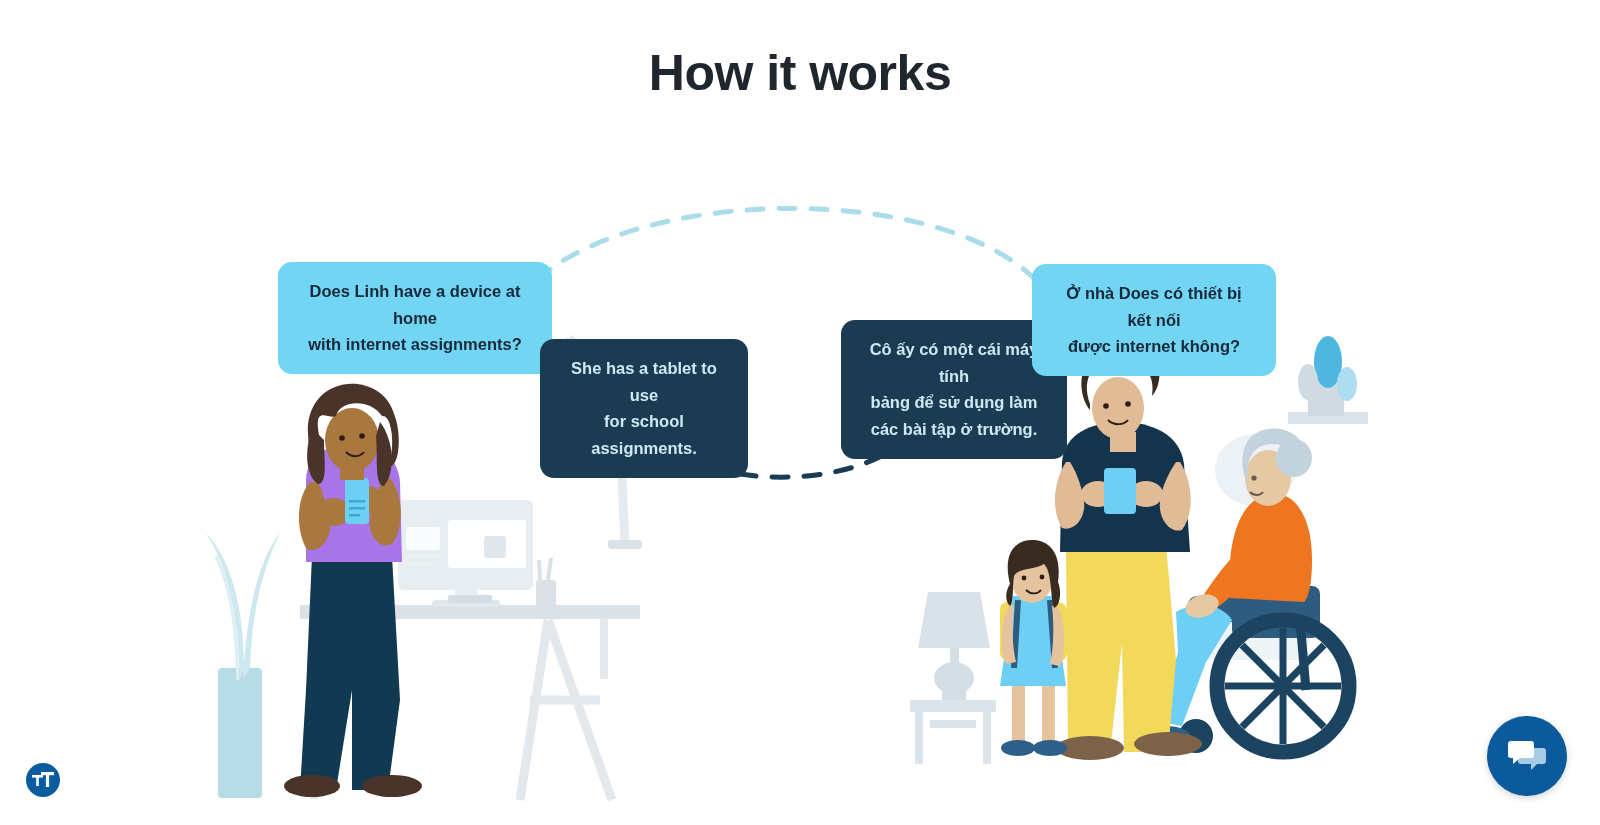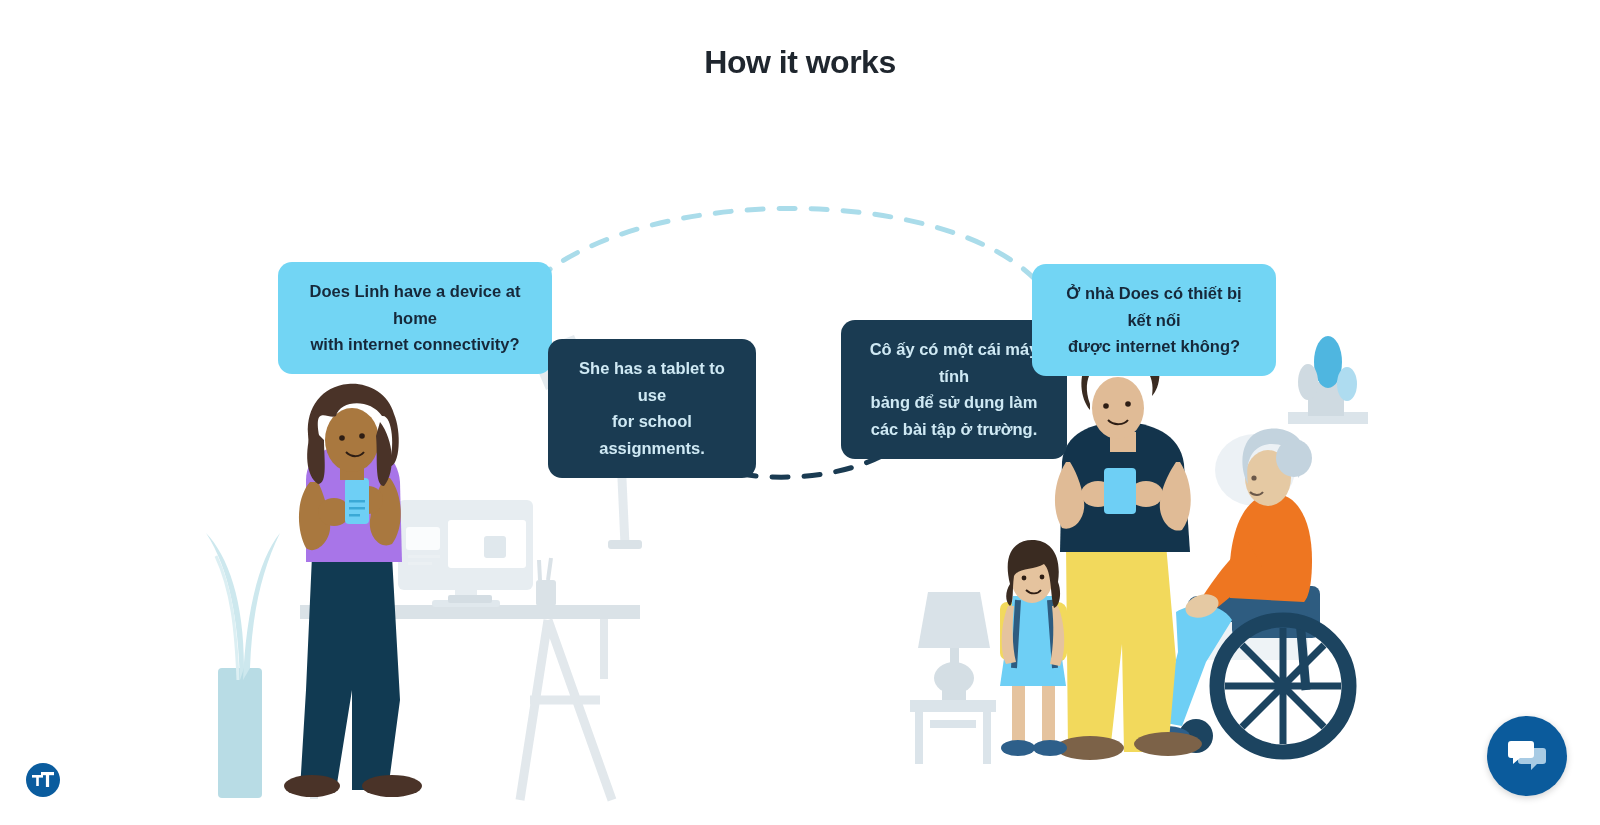--- a/index.html
+++ b/index.html
@@ -18,21 +18,21 @@
     background: #ffffff;
   }
 
   
   #page-title {
     position: absolute;
     top: 44px;
     left: 0;
     width: 1600px;
     text-align: center;
-    font-size: 32px;
+    font-size: 50px;
     font-weight: 700;
     letter-spacing: -0.5px;
     color: #1f262e;
   }
 
   
   #illustration {
     position: absolute;
     top: 0; left: 0;
     width: 1600px;
@@ -53,21 +53,21 @@
   .bubble.light {
     background: #72D5F4;
     color: #16283a;
   }
   .bubble.dark {
     background: #1a3b52;
     color: #cfe9f4;
   }
 
   #bubble-q-en { left: 278px; top: 262px; width: 274px; }
-  #bubble-a-en { left: 540px; top: 339px; width: 208px; margin-left: 8px; }
+  #bubble-a-en { left: 540px; top: 339px; width: 208px; }
   #bubble-a-vi { left: 841px; top: 320px; width: 226px; }
   #bubble-q-vi { left: 1032px; top: 264px; width: 244px; }
 
   
   .tail { position: absolute; width: 0; height: 0; }
   #tail-q-en {
     left: 420px; top: 338px;
     border-left: 12px solid #72D5F4;
     border-right: 22px solid transparent;
     border-top: 34px solid #72D5F4;
@@ -308,21 +308,21 @@
         <circle cx="1042" cy="577" r="2.4" fill="#2d1d14"></circle>
         <path d="M 1026,590 C 1031,595 1038,594 1041,590" stroke="#2d1d14" stroke-width="1.8" fill="none"></path>
       </g>
     </g>
   </svg>
 
   <div class="tail" id="tail-q-en"></div>
   <div class="tail" id="tail-a-vi"></div>
 
   <div class="bubble light" id="bubble-q-en">Does Linh have a device at home
-with internet connectivity?</div>
+with internet assignments?</div>
 
   <div class="bubble dark" id="bubble-a-en">She has a tablet to use
 for school assignments.</div>
 
   <div class="bubble dark" id="bubble-a-vi">Cô ấy có một cái máy tính
 bảng để sử dụng làm
 các bài tập ở trường.</div>
 
   <div class="bubble light" id="bubble-q-vi">Ở nhà Does có thiết bị kết nối
 được internet không?</div>

